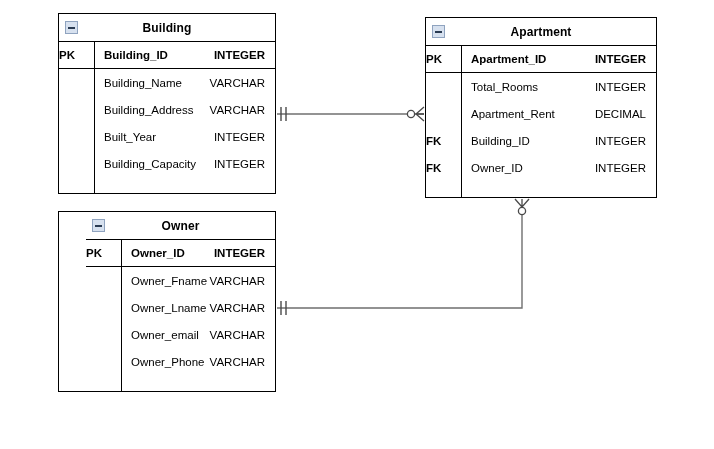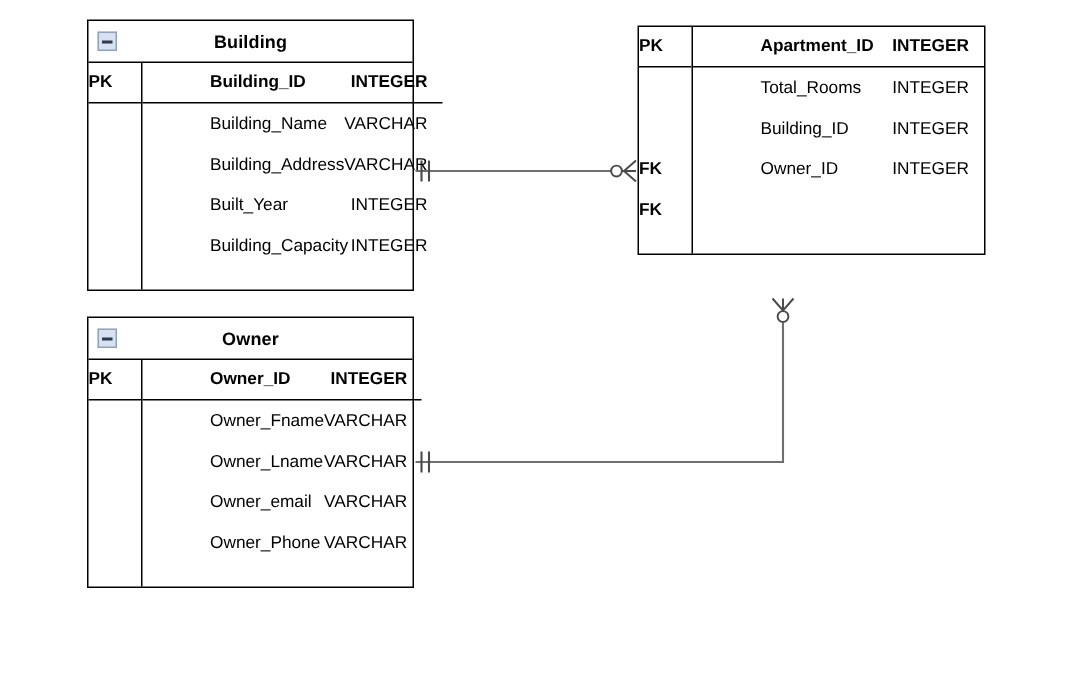--- a/index.html
+++ b/index.html
@@ -105,21 +105,21 @@
     justify-content: flex-start;
   }
   .frow {
     justify-content: space-between;
     padding: 0 10px 0 9px;
   }
   .krow.pk-row, .frow.pk-row {
     border-bottom: 1px solid #000000;
     font-weight: bold;
   }
-  .fname { white-space: nowrap; margin-left: 36px; }
+  .fname { white-space: nowrap; }
   .ftype { white-space: nowrap; }
   .krow span { font-weight: bold; font-size: 11.5px; }
 
   
   .entity-pad { height: 16px; }
 
   
   .note {
     position: absolute;
     left: 17px;
@@ -204,20 +204,24 @@
         <div class="frow">
           <span class="fname">Building_Capacity</span>
           <span class="ftype">INTEGER</span>
         </div>
         <div class="entity-pad"></div>
       </div>
     </div>
   </div>
 
   <div class="entity" style="left:425px; top:17px; width:232px; --keycol:36px;">
+    <div class="entity-title-row">
+      <span class="collapse-icon"></span>
+      <span class="entity-title">Apartment</span>
+    </div>
     <div class="entity-body">
       <div class="key-col">
         <div class="krow pk-row">
             <span>PK</span>
           </div>
         <div class="krow">
             <span></span>
           </div>
         <div class="krow">
             <span></span>
@@ -233,33 +237,37 @@
       <div class="field-col">
         <div class="frow pk-row">
           <span class="fname">Apartment_ID</span>
           <span class="ftype">INTEGER</span>
         </div>
         <div class="frow">
           <span class="fname">Total_Rooms</span>
           <span class="ftype">INTEGER</span>
         </div>
         <div class="frow">
+          <span class="fname">Apartment_Rent</span>
+          <span class="ftype">DECIMAL</span>
+        </div>
+        <div class="frow">
           <span class="fname">Building_ID</span>
           <span class="ftype">INTEGER</span>
         </div>
         <div class="frow">
           <span class="fname">Owner_ID</span>
           <span class="ftype">INTEGER</span>
         </div>
         <div class="entity-pad"></div>
       </div>
     </div>
   </div>
 
-  <div class="entity" style="left:58px; top:211px; width:218px; --keycol:36px;">
+  <div class="entity" style="left:58px; top:211px; width:218px;padding-left:27px; --keycol:36px;">
     <div class="entity-title-row">
       <span class="collapse-icon"></span>
       <span class="entity-title">Owner</span>
     </div>
     <div class="entity-body">
       <div class="key-col">
         <div class="krow pk-row">
             <span>PK</span>
           </div>
         <div class="krow">

